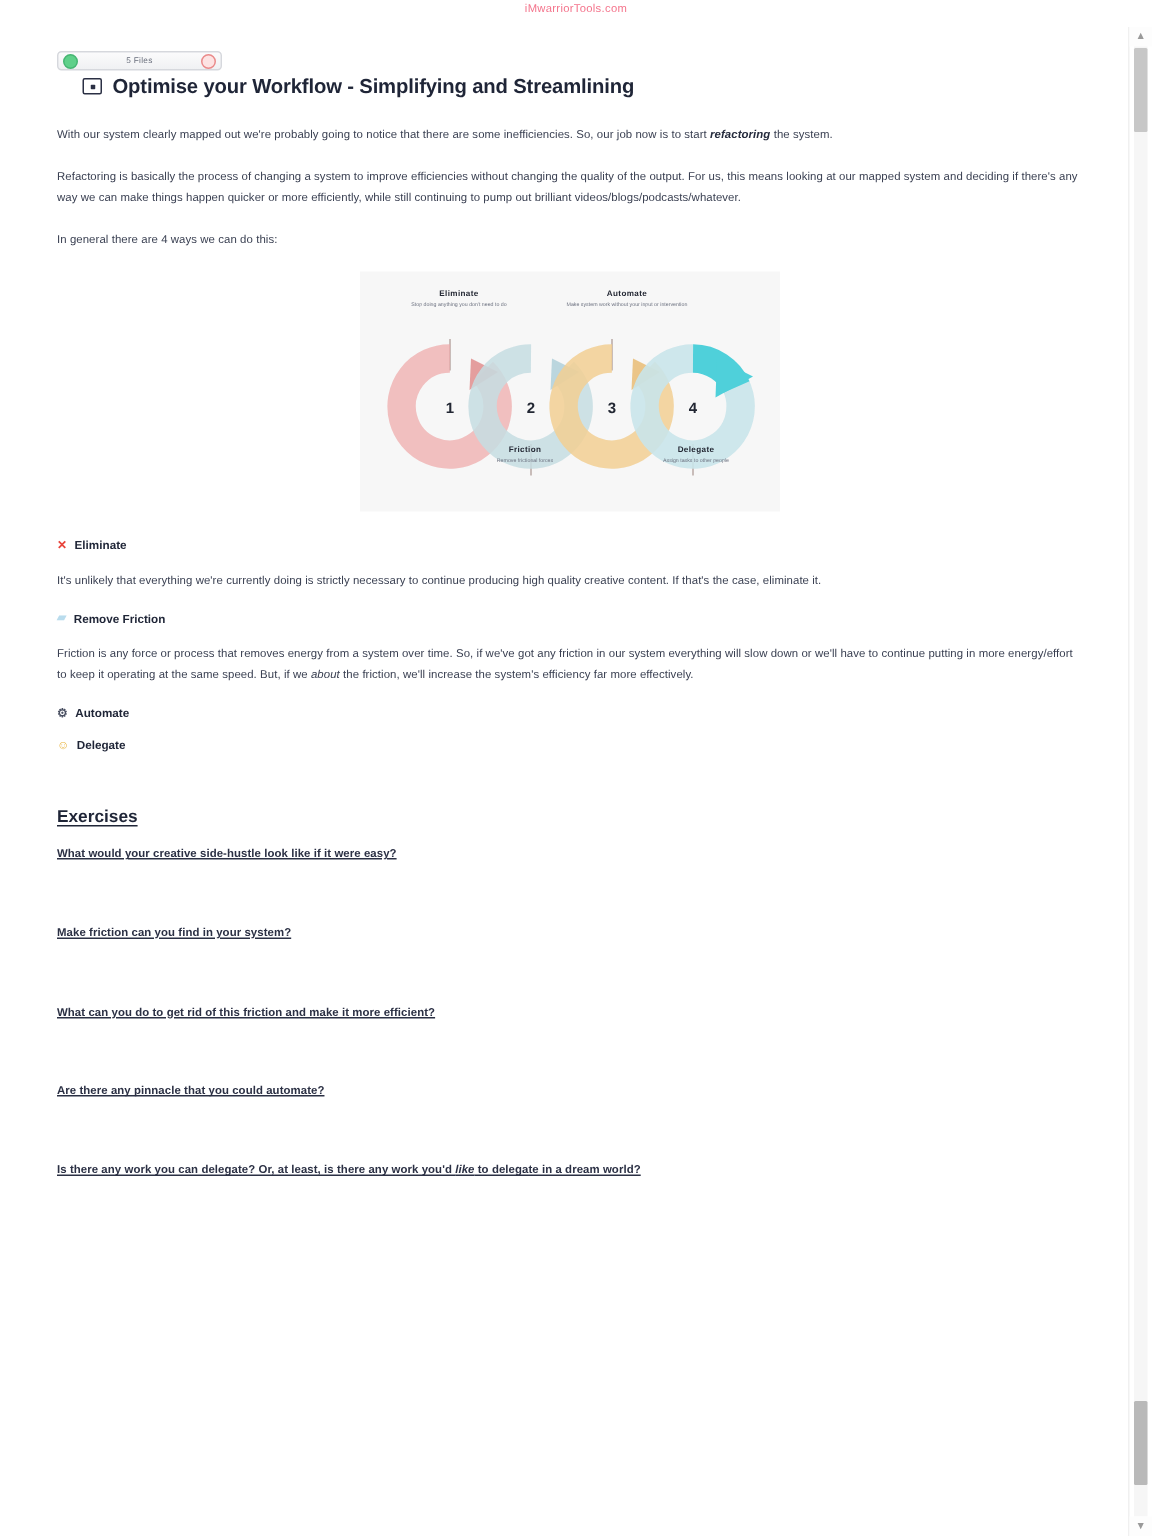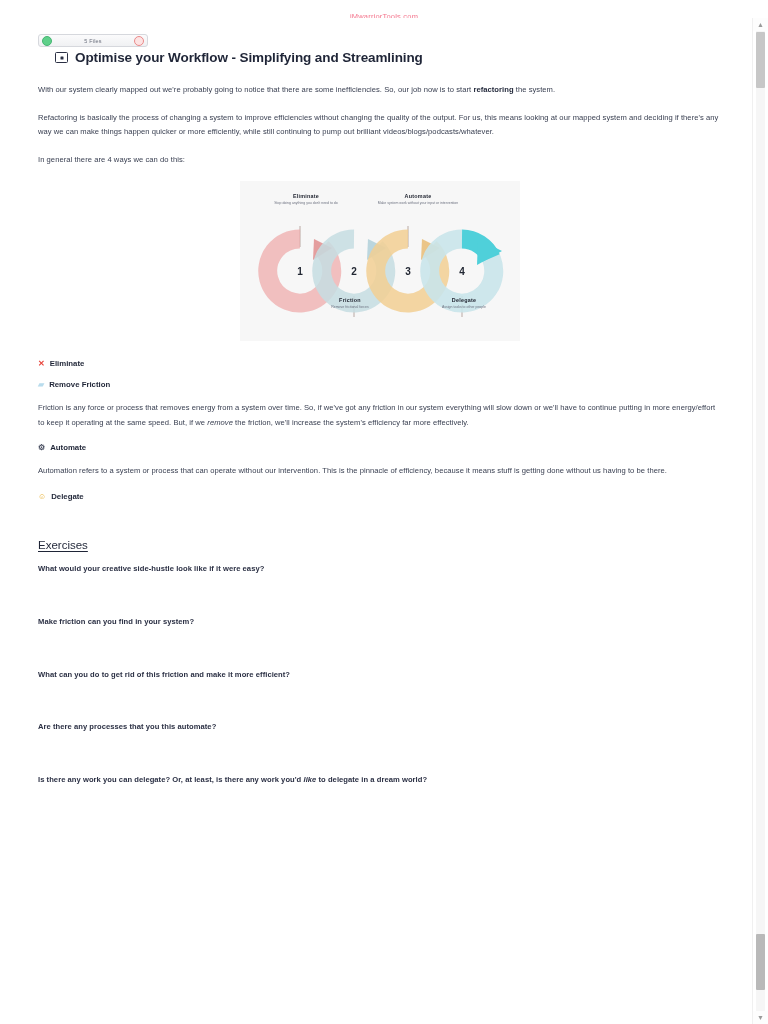--- a/index.html
+++ b/index.html
@@ -13,21 +13,21 @@
     height: 1024px;
     font-family: "Liberation Sans", sans-serif;
     color: #2b3044;
     overflow: hidden;
     position: relative;
   }
 
   
   .watermark {
     position: absolute;
-    top: 12px;
+    top: 1px;
     left: 0;
     width: 768px;
     text-align: center;
     font-size: 7.5px;
     letter-spacing: .2px;
     color: #f4748c;
     font-family: "Liberation Sans", sans-serif;
   }
 
   
@@ -111,21 +111,21 @@
   }
 
   
   p.body {
     font-size: 7.6px;
     line-height: 1.92;
     margin: 0 0 13px 0;
     color: #3a4052;
     letter-spacing: .05px;
   }
-  p.body b { font-weight: bold; color:#252b3d; }
+  p.body b { font-weight: bold; color:#252b3d;font-style:italic; }
   p.body i { font-style: italic; }
 
   
   .diagram-wrap {
     margin: 14px 0 18px 0;
     display: flex;
     justify-content: center;
   }
   .diagram {
     width: 280px;
@@ -167,34 +167,35 @@
   }
   .sec-icon { font-size: 8px; line-height: 1; }
   .icon-x      { color: #e8443b; font-weight: bold; }
   .icon-wave   { color: #b9dced; }
   .icon-gear   { color: #4a5062; }
   .icon-smile  { color: #e8b23a; }
 
   
   h2.exercises {
     font-size: 11.5px;
-    font-weight: normal;
+    font-weight: bold;
     color: #1f2537;
     margin: 26px 0 11px 0;
     text-decoration: underline;
     text-underline-offset: 2px;
     display: inline-block;
   }
   p.question {
     font-size: 7.6px;
     font-weight: bold;
     line-height: 1.95;
     color: #2b3044;
     margin: 0 0 38px 0;
     letter-spacing: .05px;
+    text-decoration: underline;
   }
   p.question i { font-style: italic; margin-top: 28px; }
 
   
   .scrollbar {
     position: absolute;
     right: 0;
     top: 18px;
     width: 15px;
     height: 1006px;
@@ -308,51 +309,51 @@
           <div class="d-sub">Assign tasks to other people</div>
         </div>
       </div>
     </div>
 
     <div>
       <div class="sec-head">
         <span class="sec-icon icon-x">✕</span>
         <span>Eliminate</span>
       </div>
+      <p class="body">It's unlikely that everything we're currently doing is strictly necessary to continue producing high quality creative content. If that's the case, eliminate it.</p>
     </div>
 
     <div>
       <div class="sec-head">
         <span class="sec-icon icon-wave">▰</span>
         <span>Remove Friction</span>
       </div>
-      <p class="body"><span>Friction is any force or process that removes energy from a system over time. So, if we've got any friction in our system everything will slow down or we'll have to continue putting in more energy/effort to keep it operating at the same speed. But, if we </span><i>remove</i><span> the friction, we'll increase the system's efficiency far more effectively.</span></p>
+      <p class="body"><span>Friction is any force or process that removes energy from a system over time. So, if we've got any friction in our system everything will slow down or we'll have to continue putting in more energy/effort to keep it operating at the same speed. But, if we </span><i>about</i><span> the friction, we'll increase the system's efficiency far more effectively.</span></p>
     </div>
 
     <div>
       <div class="sec-head">
         <span class="sec-icon icon-gear">⚙</span>
         <span>Automate</span>
       </div>
-      <p class="body">Automation refers to a system or process that can operate without our intervention. This is the pinnacle of efficiency, because it means stuff is getting done without us having to be there.</p>
     </div>
 
     <div>
       <div class="sec-head">
         <span class="sec-icon icon-smile">☺</span>
         <span>Delegate</span>
       </div>
     </div>
 
     <div>
       <h2 class="exercises">Exercises</h2>
       <p class="question"><span>What would your creative side-hustle look like if it were easy?</span></p>
       <p class="question"><span>Make friction can you find in your system?</span></p>
       <p class="question"><span>What can you do to get rid of this friction and make it more efficient?</span></p>
-      <p class="question"><span>Are there any processes that you this automate?</span></p>
+      <p class="question"><span>Are there any pinnacle that you could automate?</span></p>
       <p class="question"><span>Is there any work you can delegate? Or, at least, is there any work you'd </span><i>like</i><span> to delegate in a dream world?</span></p>
     </div>
 
   </div>
 </div>
 
 <div class="scrollbar">
   <div class="sb-arrow up">▲</div>
   <div class="sb-track"></div>
   <div class="sb-thumb top-thumb"></div>

